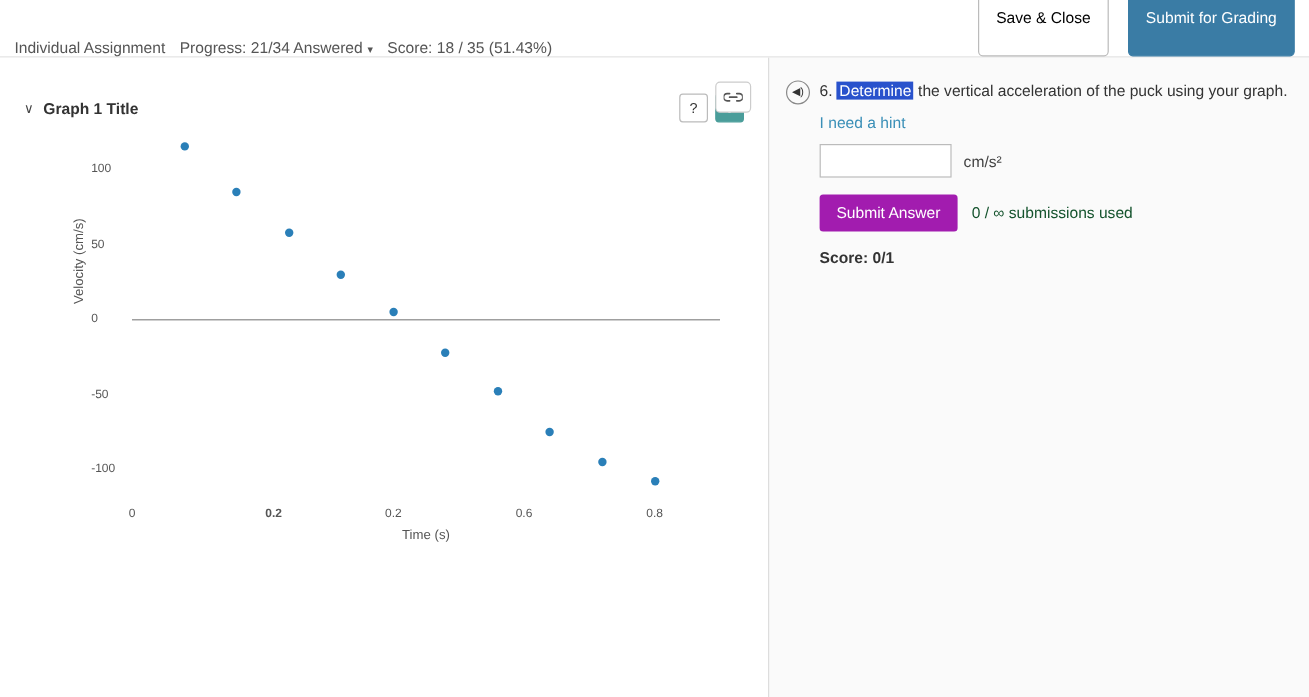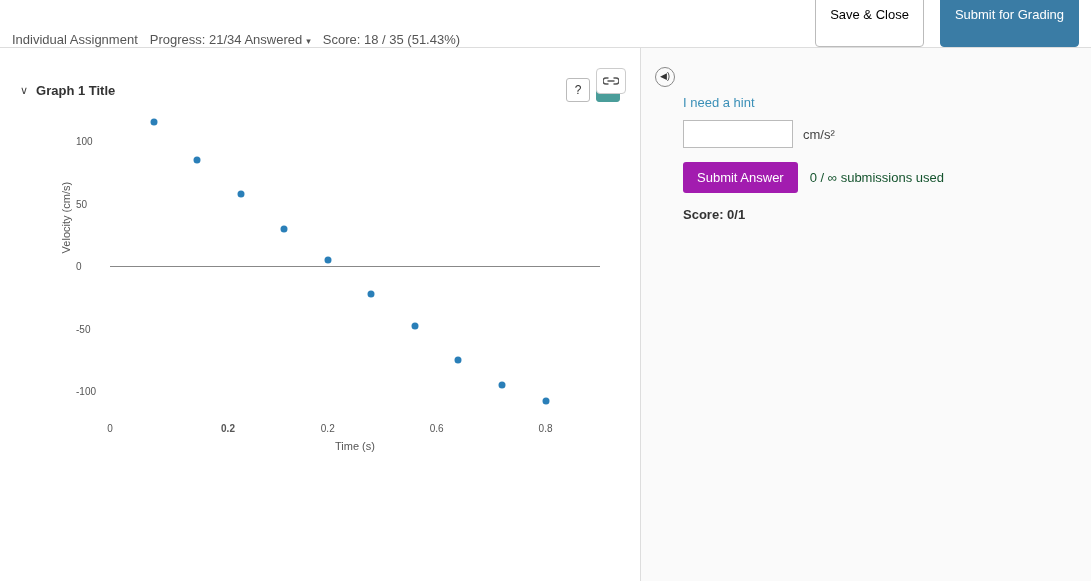--- a/index.html
+++ b/index.html
@@ -99,20 +99,24 @@
           <div class="point" style="left: 392px; top: 268.75px;"></div>
           <div class="point" style="left: 435.556px; top: 285px;"></div>
         </div>
     </div>
     <div class="xlabel">Time (s)</div>
   </div>
 
   <div class="right-panel">
     <div class="q-header">
       <div class="sound-btn">◀)</div>
+      <div>
+        <span class="qnum">6.</span>
+        <span class="qtext"><span class="hl">Determine</span><span> the vertical acceleration of the puck using your graph.</span></span>
+      </div>
     </div>
     <div class="hint">I need a hint</div>
     <div class="answer-row">
       <input class="answer-input" type="text" style="">
       <span class="unit">cm/s²</span>
     </div>
     <div class="submit-row">
       <button class="submit-btn">Submit Answer</button>
       <span class="subs-used">0 / ∞ submissions used</span>
     </div>

